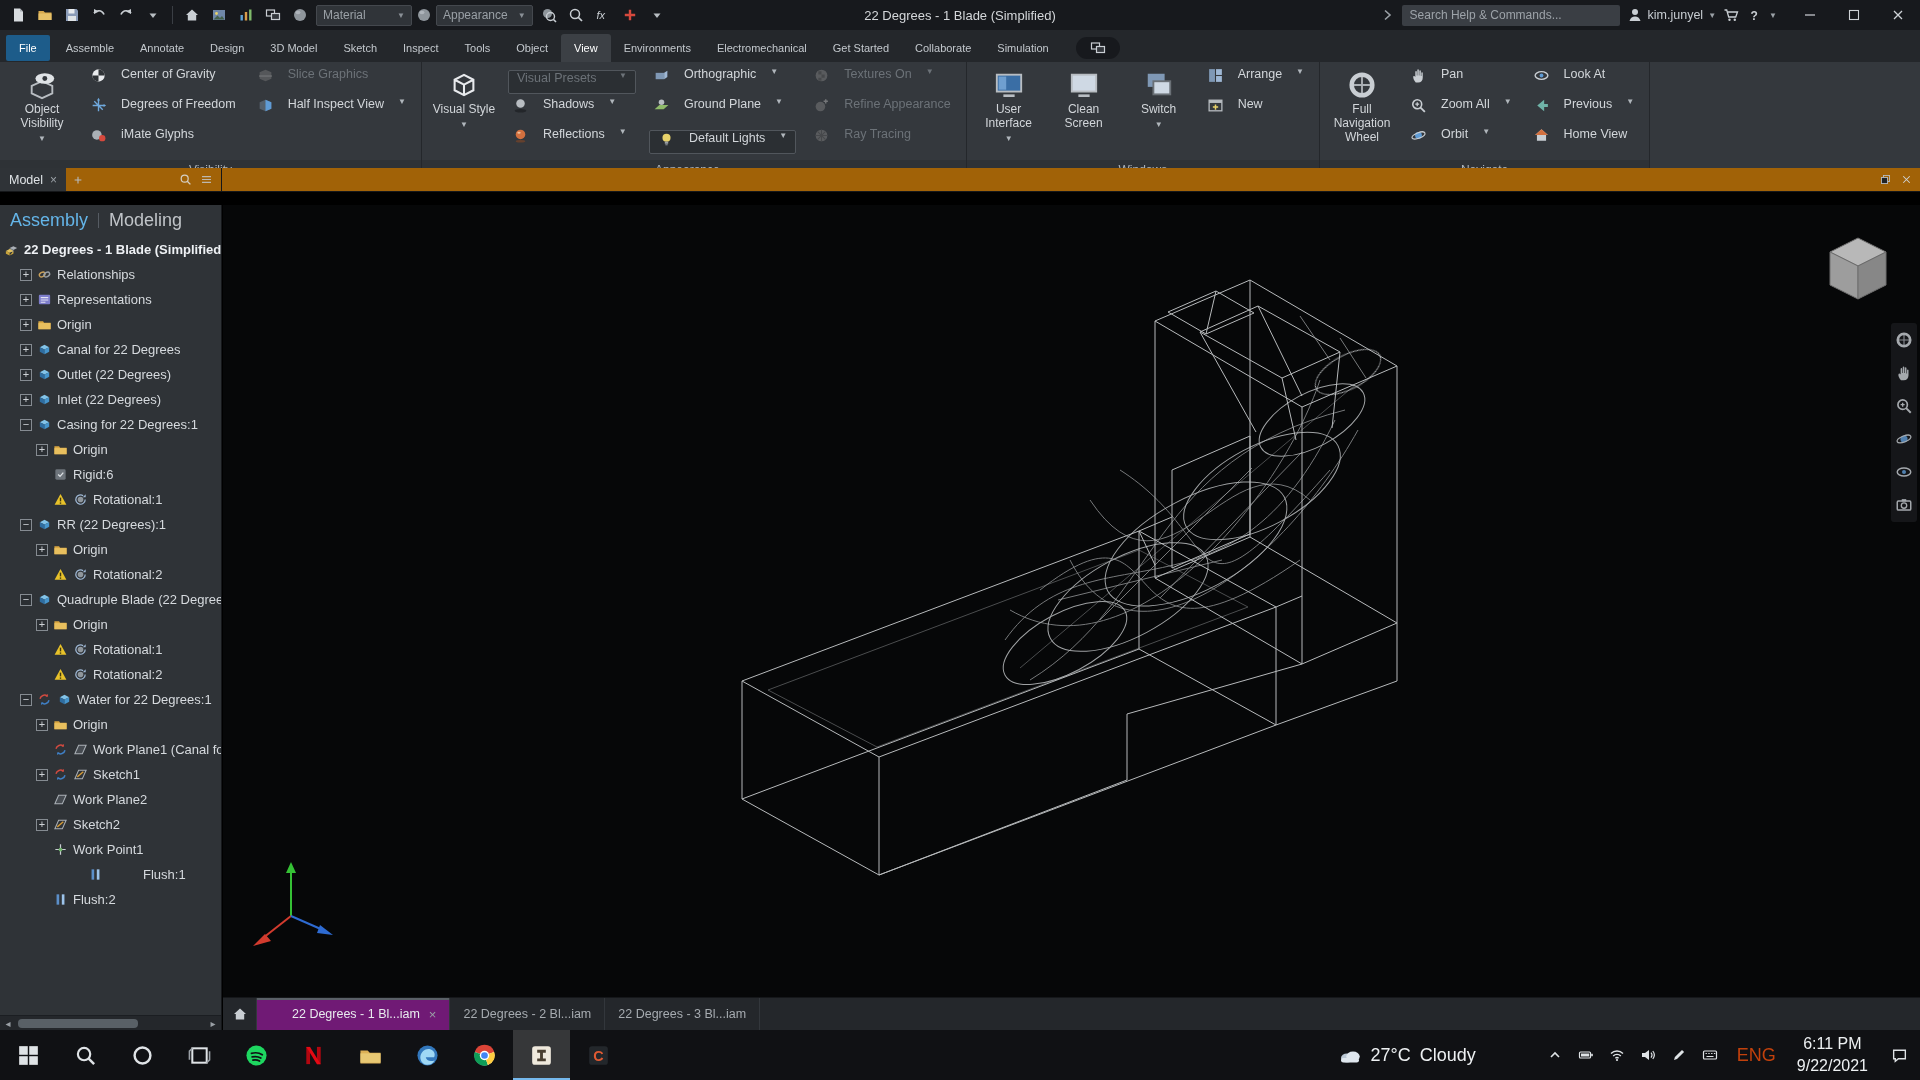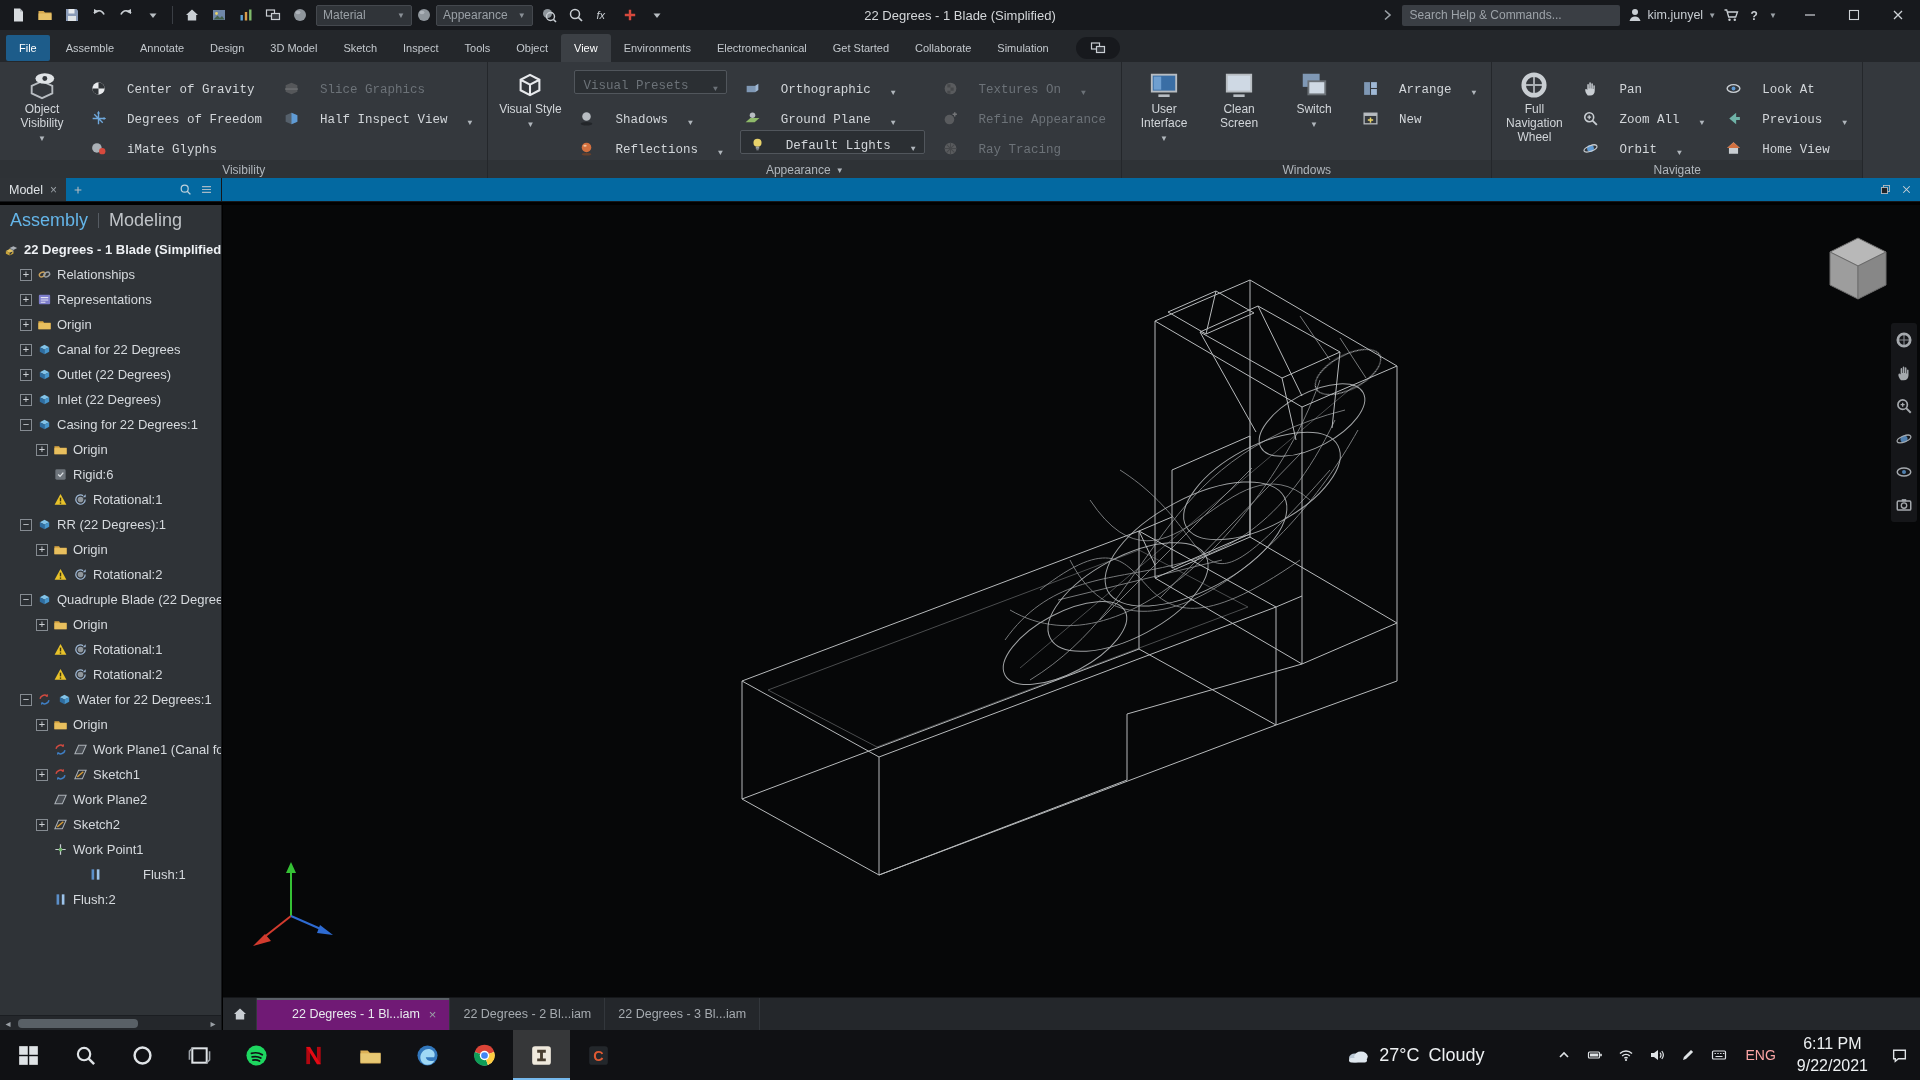--- a/index.html
+++ b/index.html
@@ -42,32 +42,32 @@
   .ribbon-body { position:absolute; top:62px; left:0; right:0; height:118px; background:#34383d; display:flex; }
   .rgroup { display:flex; flex-direction:column; border-right:1px solid #24272b; }
   .rgroup-main { flex:1; display:flex; align-items:stretch; padding:3px 7px 0 7px; gap:5px; }
   .rgroup-label { height:20px; display:flex; align-items:center; justify-content:center; gap:5px;
     font-size:12px; color:#b0b6bc; background:#2e3236; }
   .big-btn { width:70px; display:flex; flex-direction:column; align-items:center; padding-top:5px;
     gap:3px; text-align:center; font-size:12px; color:#d2d6da; line-height:1.15; }
   .big-btn .ic { width:30px; height:30px; }
   .big-btn .arrow { font-size:8px; color:#b0b6bc; }
   .rcol { display:flex; flex-direction:column; padding-top:2px; }
-  .ritem { height:30px; display:flex; align-items:flex-end; gap:20px; padding:0 8px; font-size:12.5px;
-    color:#d2d6da; white-space:nowrap;font-family:Liberation Mono, monospace; }
+  .ritem { height:30px; display:flex; align-items:flex-start; gap:14px; padding:0 8px; font-size:12.5px;
+    color:#d2d6da; white-space:nowrap; }
   .ritem .ic { width:17px; height:17px; }
   .ritem .arrow { font-size:8px; color:#b0b6bc; }
   .ritem.combo-style { height:24px; margin:3px 4px; border:1px solid #51565c; background:#2b2f33;
     border-radius:2px; justify-content:space-between; min-width:128px; }
   .ritem.disabled, .big-btn.disabled { color:#6c7278; }
   .ritem.disabled .ic { filter:grayscale(1) brightness(.8); opacity:.5; }
   .ritem.disabled .arrow { color:#6c7278; }
 
   
-  .doc-strip { position:absolute; top:178px; left:0; right:0; height:24px; background:#0369a1;
+  .doc-strip { position:absolute; top:168px; left:0; right:0; height:24px; background:#a16207;
     display:flex; align-items:stretch; border-bottom:1px solid #15171a; }
   .strip-left { width:222px; display:flex; align-items:stretch; border-right:1px solid #15171a; }
   .panel-tab { display:flex; align-items:center; gap:7px; padding:0 9px; background:#2f3337;
     font-size:12.5px; color:#dfe3e6; }
   .panel-tab .x { color:#9aa0a6; font-size:12px; line-height:1; }
   .newtab-btn { width:24px; display:flex; align-items:center; justify-content:center; }
   .strip-mini { display:flex; align-items:center; gap:8px; margin-left:auto; padding-right:8px; }
   .strip-mini .ic { width:13px; height:13px; opacity:.85; }
   .strip-right { flex:1; display:flex; align-items:center; justify-content:flex-end; gap:8px; padding-right:7px; }
   .strip-right .ic { width:13px; height:13px; }
@@ -119,21 +119,21 @@
   .tb-apps { display:flex; height:100%; }
   .tb-tile { width:57px; height:100%; display:flex; align-items:center; justify-content:center; }
   .tb-tile .ic { width:23px; height:23px; }
   .tb-tile.active { background:rgba(255,255,255,.16); box-shadow:inset 0 -2px 0 #76b9ed; }
   .tb-spacer { flex:1; }
   .weather { display:flex; align-items:center; gap:9px; padding:0 12px; margin-right:52px;
     font-size:18px; color:#eef1f3; height:100%; }
   .weather .ic { width:24px; height:24px; }
   .tray-ic { width:31px; height:100%; display:flex; align-items:center; justify-content:center; }
   .tray-ic .ic { width:16px; height:16px; }
-  .lang { font-size:14px; color:#fca5a5; padding:0 11px; }
+  .lang { font-size:18px; color:#c2410c; padding:0 11px; }
   .clock { font-size:16px; color:#eef1f3; text-align:center; line-height:1.35; padding:0 10px; }
   .action-btn { width:42px; height:100%; display:flex; align-items:center; justify-content:center; }
   .action-btn .ic { width:17px; height:17px; }
 </style>
 </head>
 <body>
 
 <div class="titlebar">
   <div class="qat">
       <div class="qat-btn">

